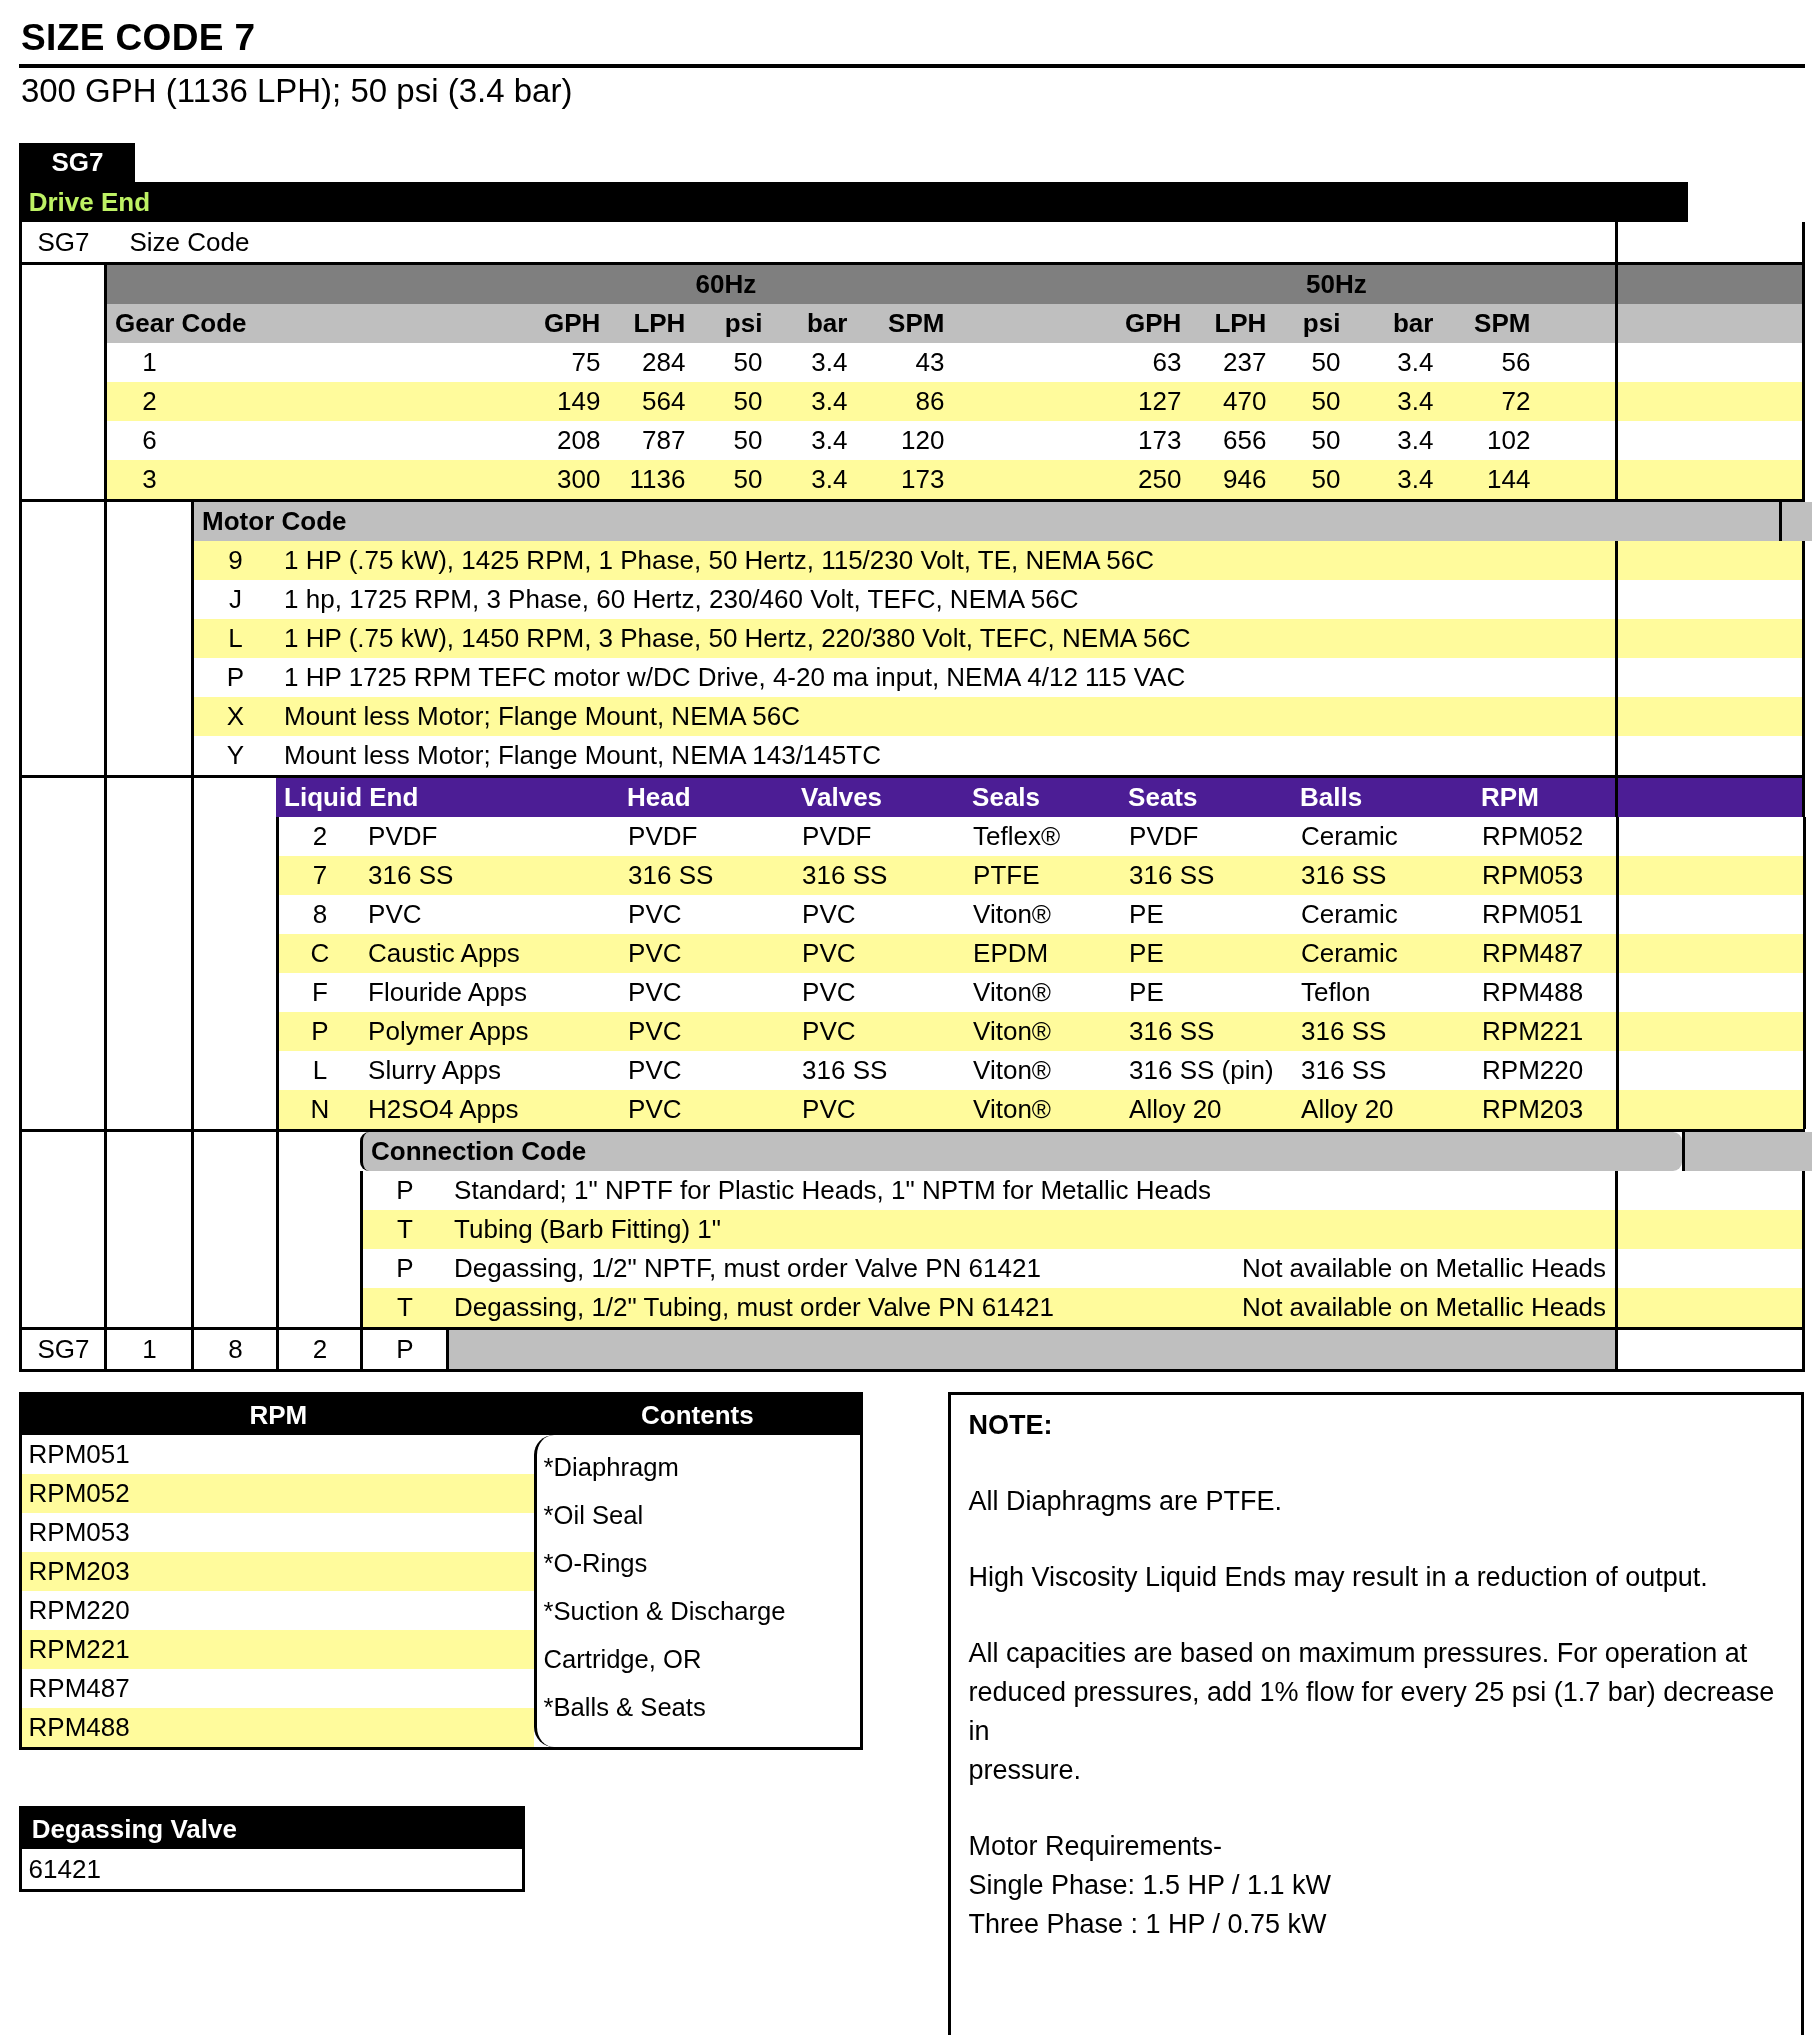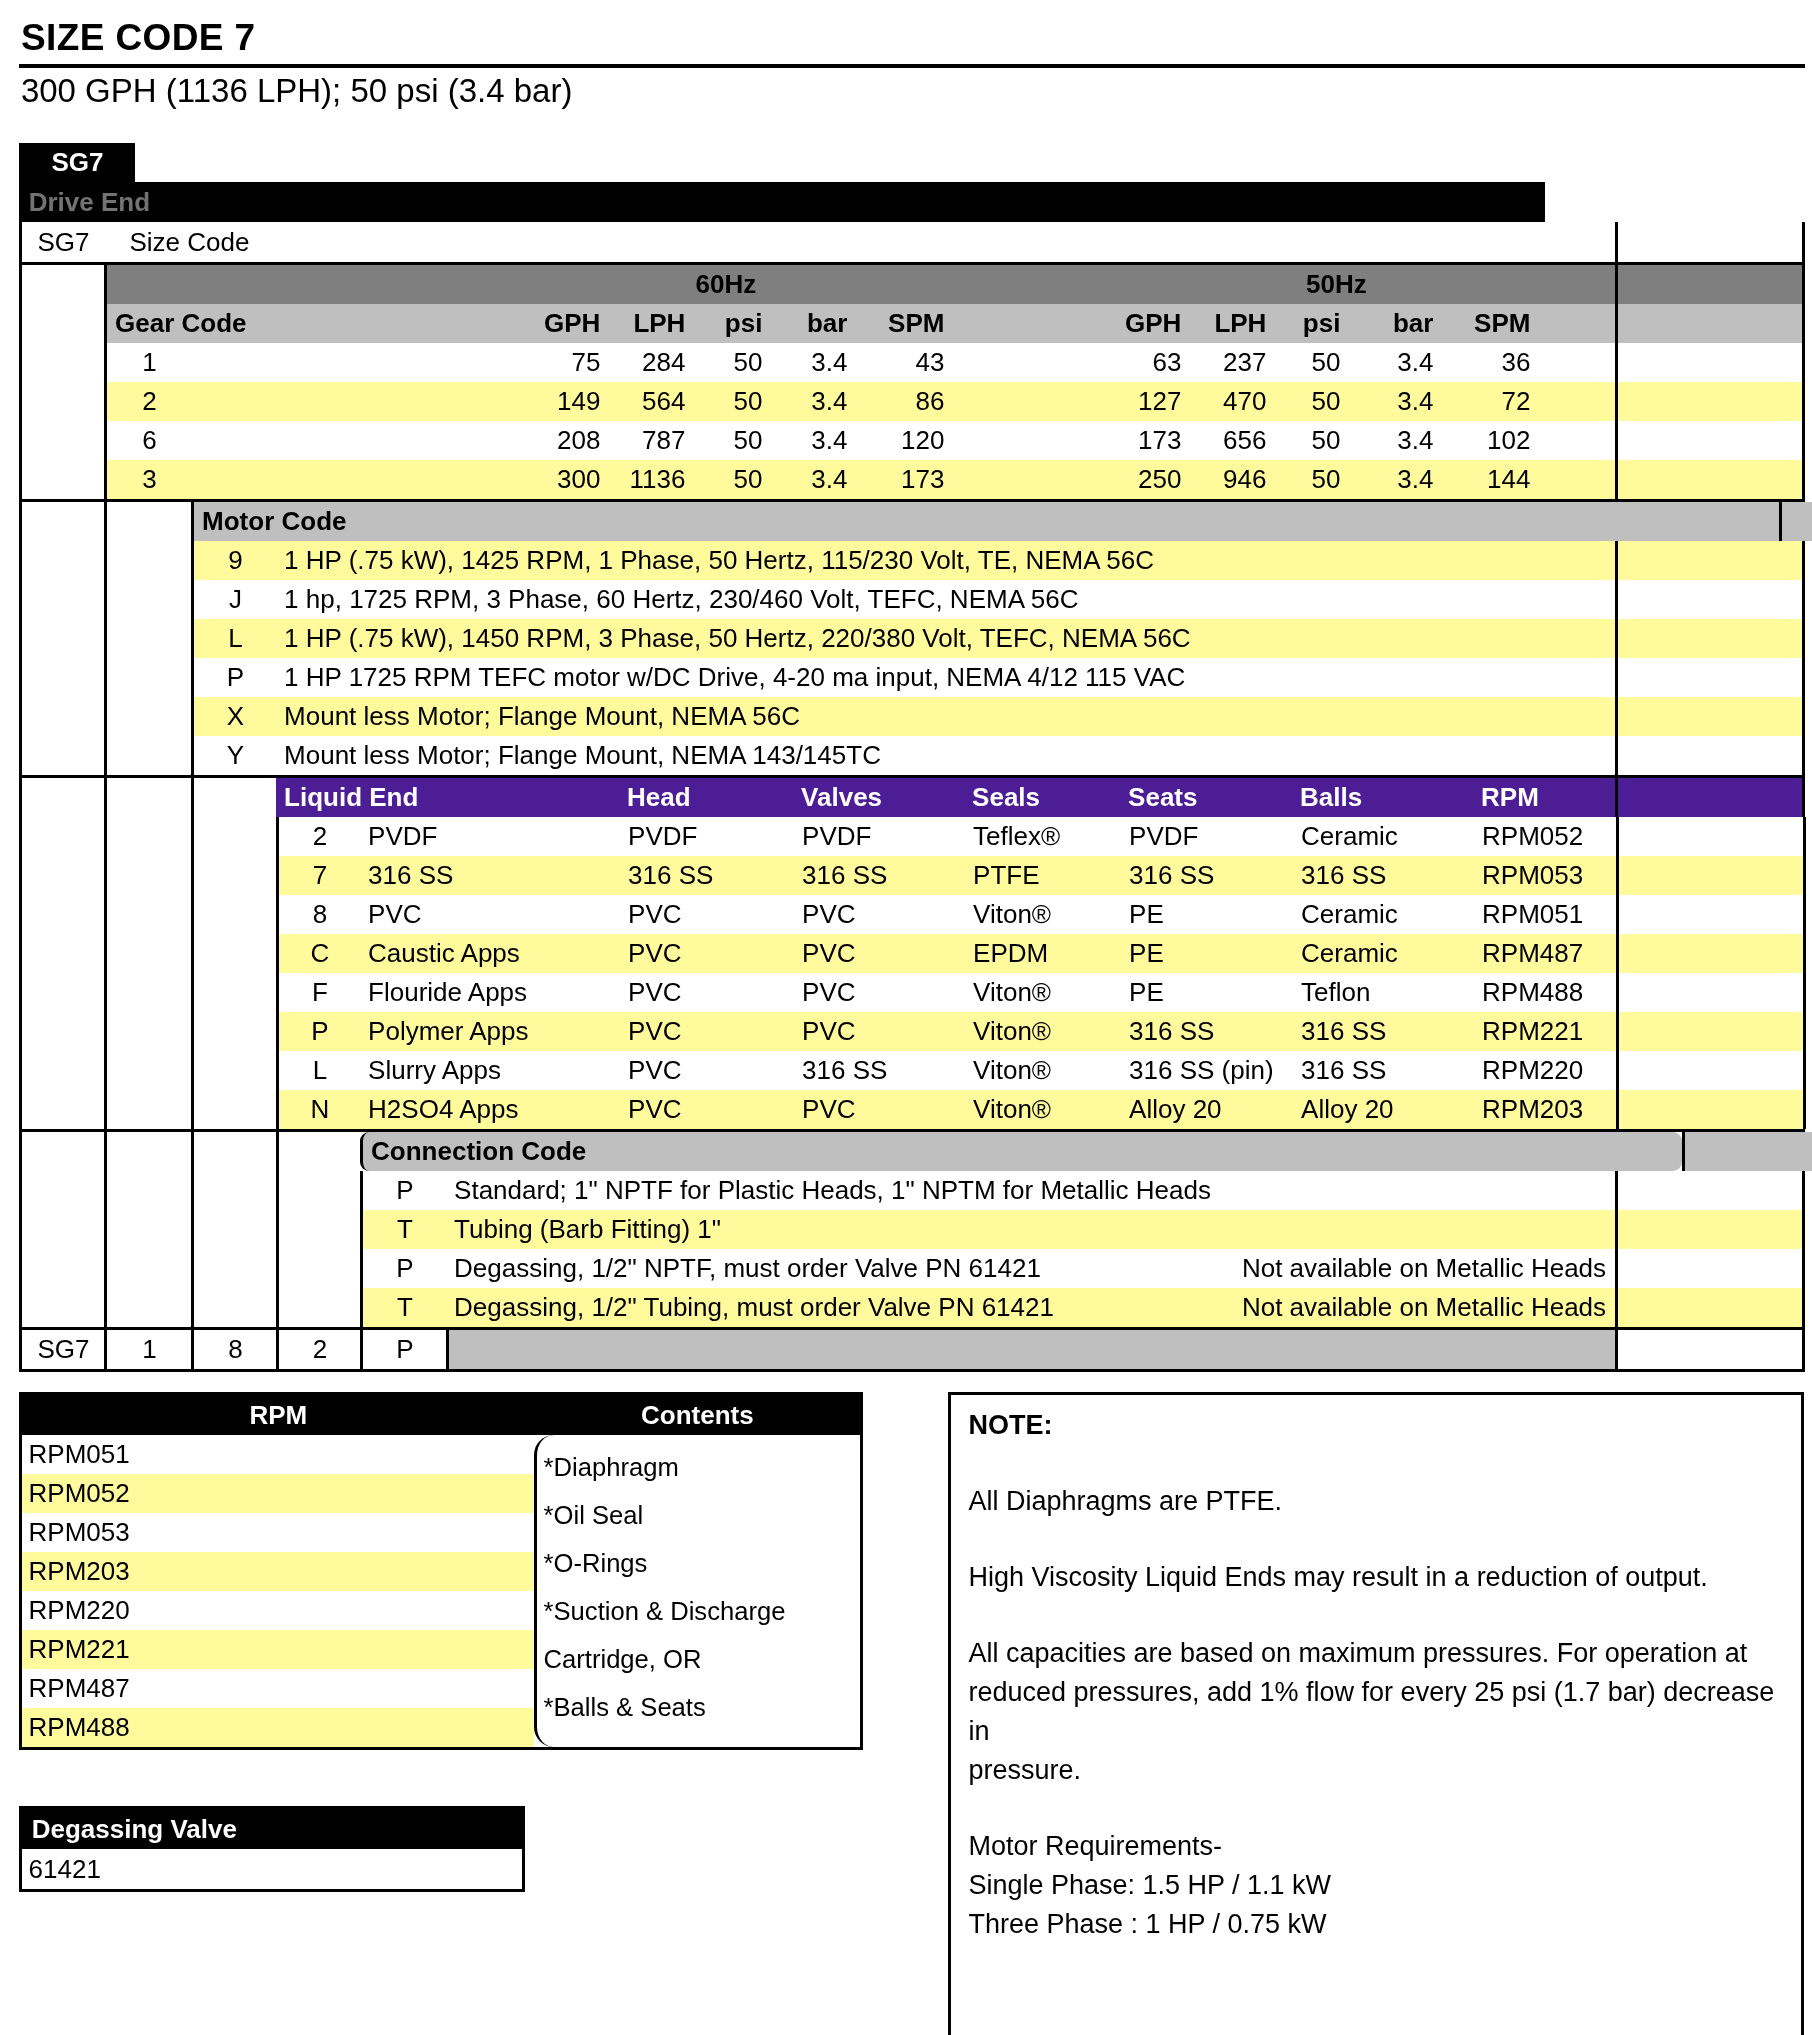--- a/index.html
+++ b/index.html
@@ -18,21 +18,21 @@
     border-bottom:4.6px solid #000; width:1786px; letter-spacing:0.4px;
   }
   .subtitle { font-size:33px; margin-top:4.6px; padding-left:1.5px; }
 
   
   .tab {
     margin-top:33px; width:116px; height:39px; background:#000; color:#fff;
     font-weight:bold; font-size:26px; display:flex; align-items:center; justify-content:center;
   }
   .bar {
-    width:1526px; height:40px; background:#000; color:#737373;
+    width:1669px; height:40px; background:#000; color:#bef264;
     font-weight:bold; font-size:26px; display:flex; align-items:center; padding-left:9.3px;
   }
 
   
   .trow { display:flex; height:39px; }
   .sc-row { display:flex; height:40px; }
   .cell {
     flex:none; display:flex; align-items:center;
     font-size:26px; overflow:hidden; white-space:nowrap;
   }
@@ -150,21 +150,21 @@
             <div class="cell gw-v1 right bg-white">75</div>
             <div class="cell gw-v2 right bg-white">284</div>
             <div class="cell gw-v3 right bg-white">50</div>
             <div class="cell gw-v4 right bg-white">3.4</div>
             <div class="cell gw-v5 right bg-white">43</div>
             <div class="cell gw-gap bg-white"></div>
             <div class="cell gw-f1 right bg-white">63</div>
             <div class="cell gw-f2 right bg-white">237</div>
             <div class="cell gw-f3 right bg-white">50</div>
             <div class="cell gw-f4 right bg-white">3.4</div>
-            <div class="cell gw-f5 right bg-white">36</div>
+            <div class="cell gw-f5 right bg-white">56</div>
             <div class="cell gw-tail bg-white"></div>
             <div class="cell w-rcol bl br bg-white"></div>
           </div>
           <div class="trow">
             <div class="cell w-sg7 bl bg-white"></div>
             <div class="cell gw-code bl center bg-yellow">2</div>
             <div class="cell gw-pad bg-yellow"></div>
             <div class="cell gw-v1 right bg-yellow">149</div>
             <div class="cell gw-v2 right bg-yellow">564</div>
             <div class="cell gw-v3 right bg-yellow">50</div>

